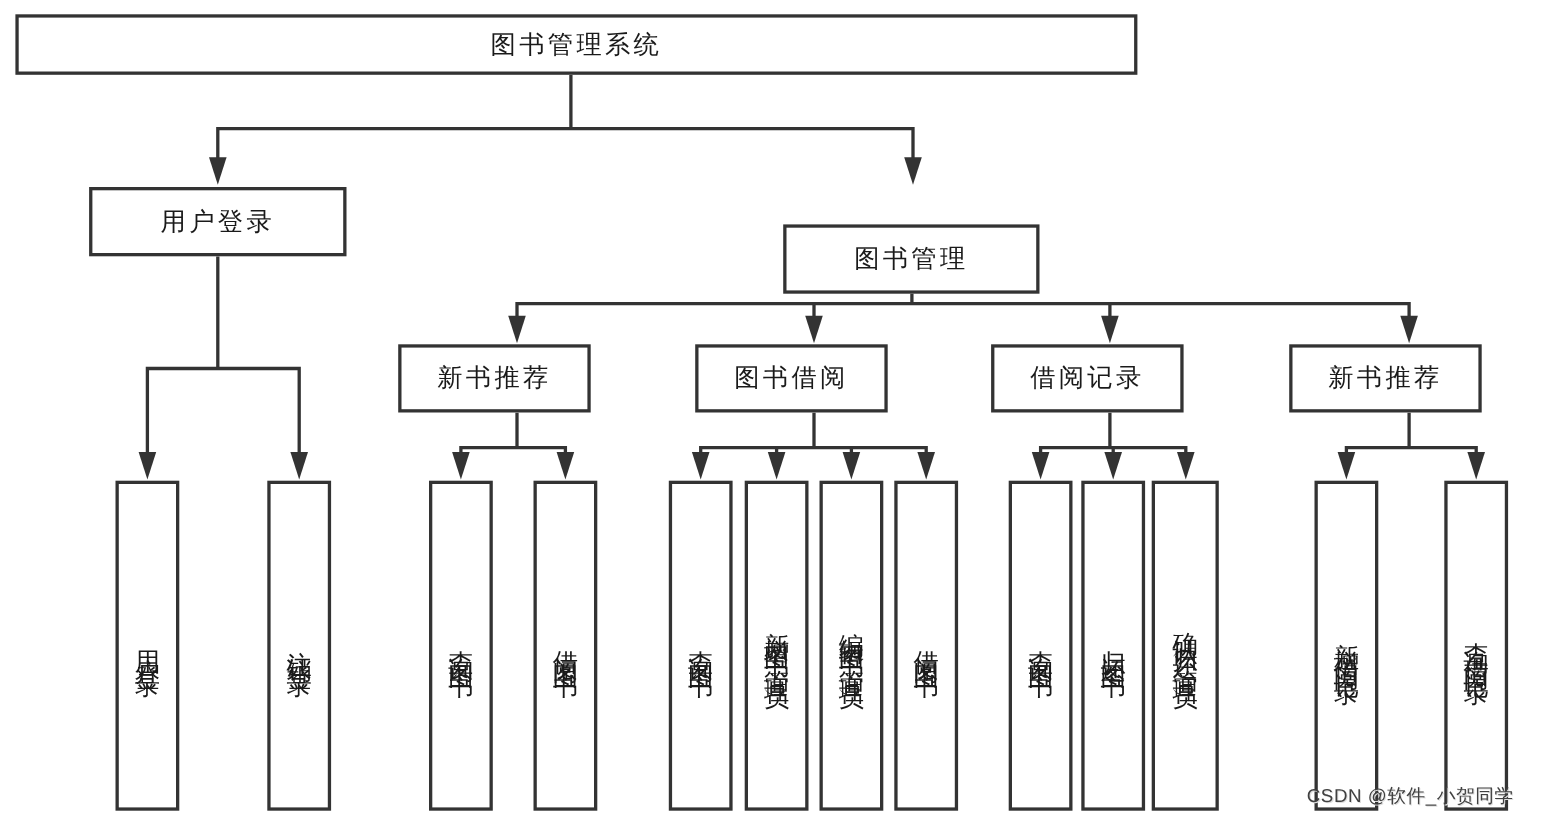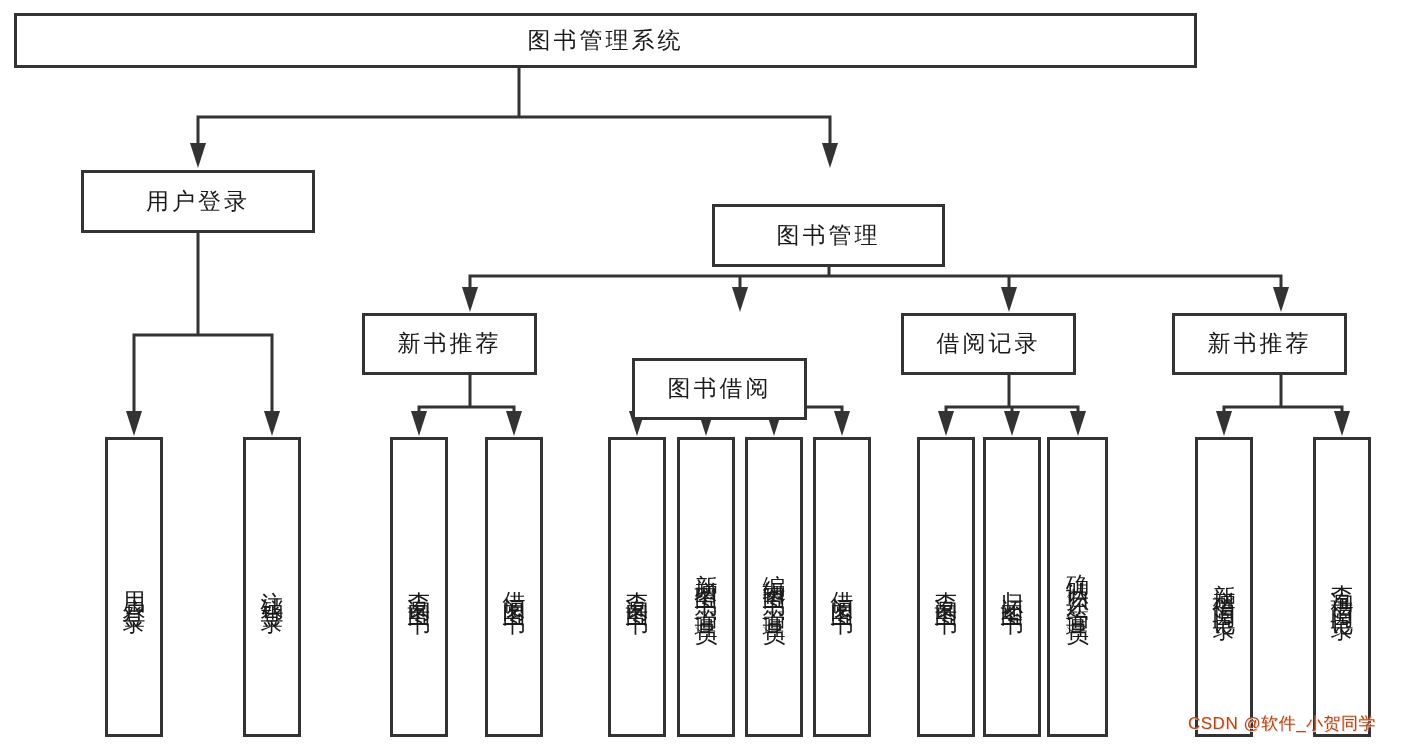--- a/index.html
+++ b/index.html
@@ -48,21 +48,21 @@
     white-space: nowrap;
   }
   .lvl3 { top: 313px; width: 175px; height: 62px; }
   .leaf { top: 437px; width: 58px; height: 300px; }
   #watermark {
     position: absolute;
     left: 1188px;
     top: 712px;
     font-size: 17px;
     letter-spacing: 0.5px;
-    color: #c2410c;
+    color: #404040;
     text-shadow: 1px 1px 0 #dedede;
     white-space: nowrap;
   }
 </style>
 </head>
 <body>
 
 <div id="stage">
 
   <svg id="wires" width="1405" height="747" viewBox="0 0 1405 747" xmlns="http://www.w3.org/2000/svg">
@@ -113,35 +113,35 @@
       <polygon points="766,411 782,411 774,436"></polygon>
       <polygon points="834,411 850,411 842,436"></polygon>
       <polygon points="938,411 954,411 946,436"></polygon>
       <polygon points="1004,411 1020,411 1012,436"></polygon>
       <polygon points="1070,411 1086,411 1078,436"></polygon>
       <polygon points="1216,411 1232,411 1224,436"></polygon>
       <polygon points="1334,411 1350,411 1342,436"></polygon>
     </g>
   </svg>
 
-  <div class="node" style="left:14px; top:13px; width:1183px; height:55px;">
+  <div class="node" style="left:14px; top:13px; width:1020px; height:55px;">
     <span class="hlabel">图书管理系统</span>
   </div>
 
   <div class="node" style="left:81px; top:170px; width:234px; height:63px;">
     <span class="hlabel">用户登录</span>
   </div>
   <div class="node" style="left:712px; top:170px; width:233px; height:63px;margin-top:34px;">
     <span class="hlabel">图书管理</span>
   </div>
 
   <div class="node lvl3" style="left:362px;">
     <span class="hlabel">新书推荐</span>
   </div>
-  <div class="node lvl3" style="left:632px;margin-top:45px;">
+  <div class="node lvl3" style="left:632px;">
     <span class="hlabel">图书借阅</span>
   </div>
   <div class="node lvl3" style="left:901px;">
     <span class="hlabel">借阅记录</span>
   </div>
   <div class="node lvl3" style="left:1172px;">
     <span class="hlabel">新书推荐</span>
   </div>
 
   <div class="node leaf" style="left:105px;">

